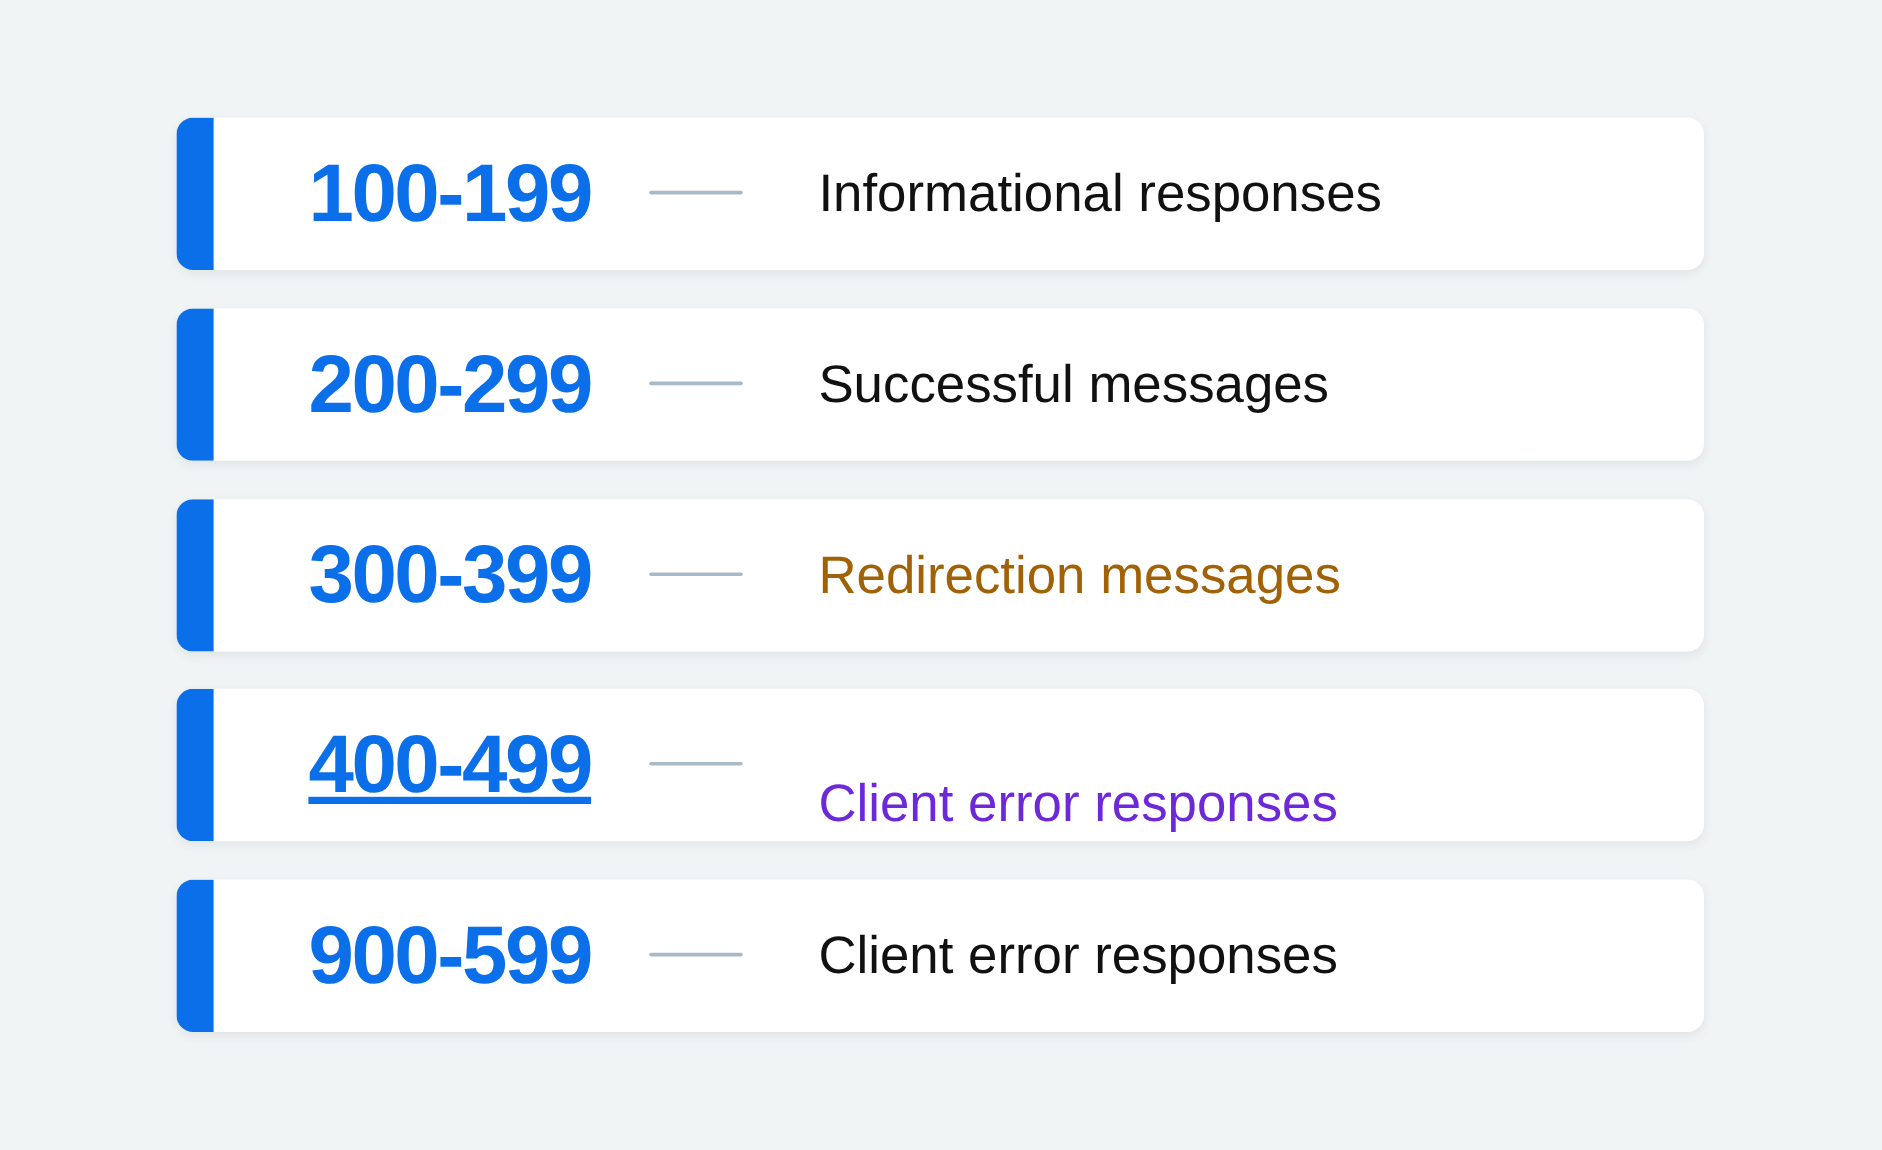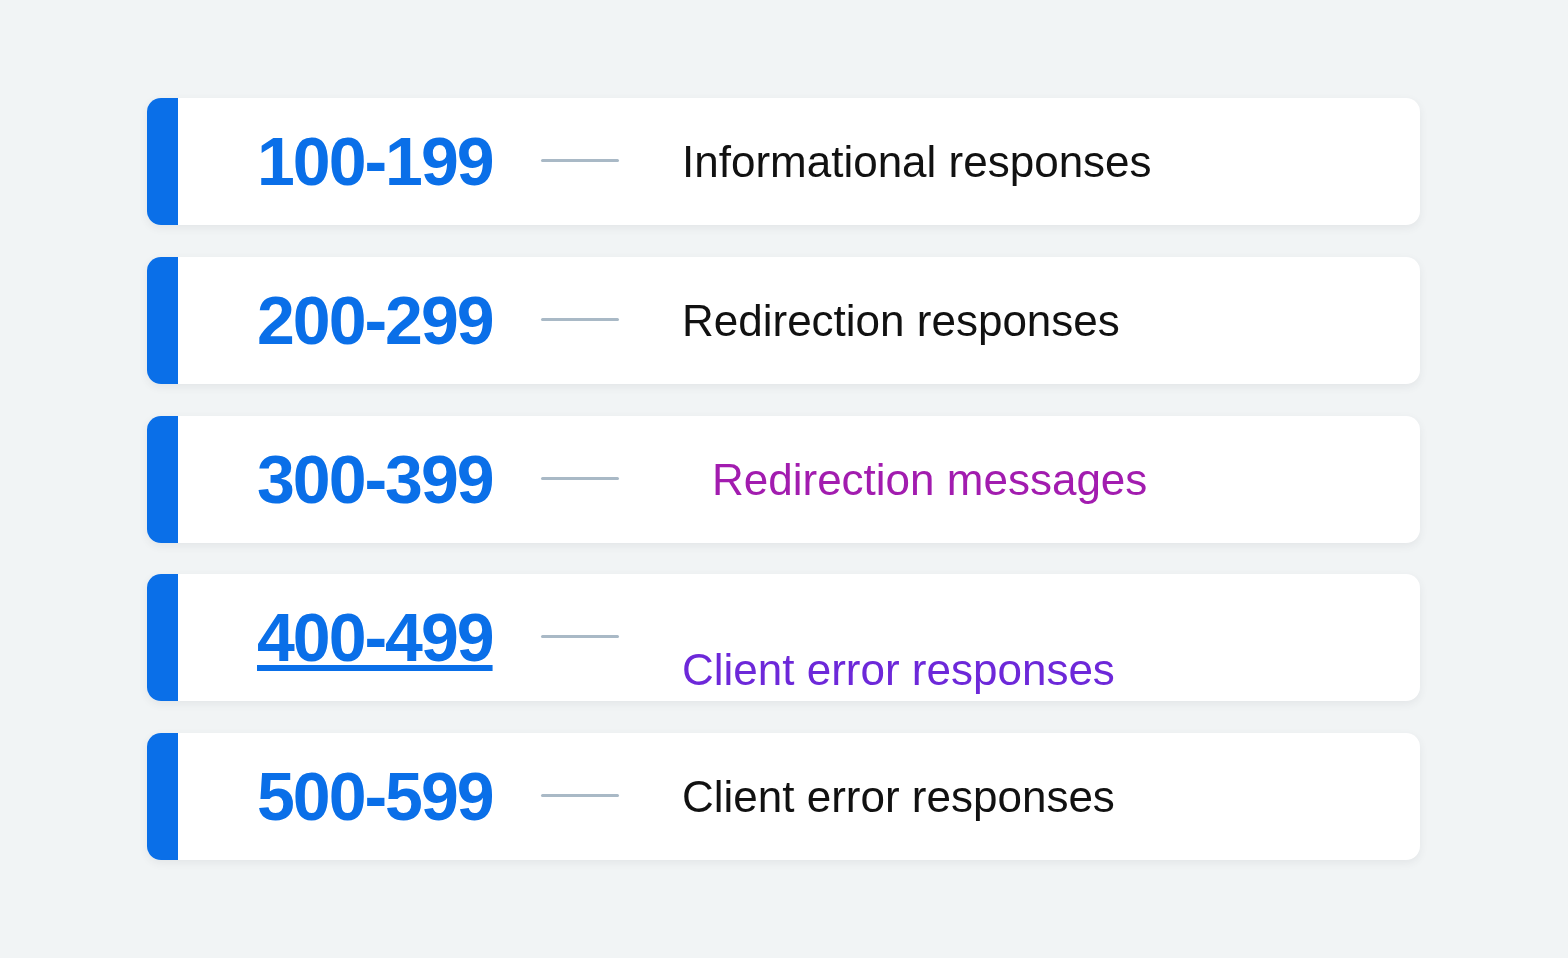--- a/index.html
+++ b/index.html
@@ -33,33 +33,33 @@
   <div class="card" style="top:98px">
     <div class="bar" style="background: rgb(10, 111, 232);"></div>
     <div class="code" style="color: rgb(10, 111, 232);">100-199</div>
     <div class="dash" style="background: rgb(169, 185, 198);"></div>
     <div class="label" style="color: rgb(17, 17, 17);">Informational responses</div>
   </div>
   <div class="card" style="top:257px">
     <div class="bar" style="background: rgb(10, 111, 232);"></div>
     <div class="code" style="color: rgb(10, 111, 232);">200-299</div>
     <div class="dash" style="background: rgb(169, 185, 198);"></div>
-    <div class="label" style="color: rgb(17, 17, 17);">Redirection responses</div>
+    <div class="label" style="color: rgb(17, 17, 17);">Successful messages</div>
   </div>
   <div class="card" style="top:416px">
     <div class="bar" style="background: rgb(10, 111, 232);"></div>
     <div class="code" style="color: rgb(10, 111, 232);">300-399</div>
     <div class="dash" style="background: rgb(169, 185, 198);"></div>
-    <div class="label" style="color: #a21caf; margin-left: 30px;">Redirection messages</div>
+    <div class="label" style="color: #a16207;">Redirection messages</div>
   </div>
   <div class="card" style="top:574px">
     <div class="bar" style="background: rgb(10, 111, 232);"></div>
     <div class="code" style="color: rgb(10, 111, 232); text-decoration: underline;">400-499</div>
     <div class="dash" style="background: rgb(169, 185, 198);"></div>
     <div class="label" style="color: #6d28d9; margin-top: 32px;">Client error responses</div>
   </div>
   <div class="card" style="top:733px">
     <div class="bar" style="background: rgb(10, 111, 232);"></div>
-    <div class="code" style="color: rgb(10, 111, 232);">500-599</div>
+    <div class="code" style="color: rgb(10, 111, 232);">900-599</div>
     <div class="dash" style="background: rgb(169, 185, 198);"></div>
     <div class="label" style="color: rgb(17, 17, 17);">Client error responses</div>
   </div>
 </div>
 
 </body></html>

